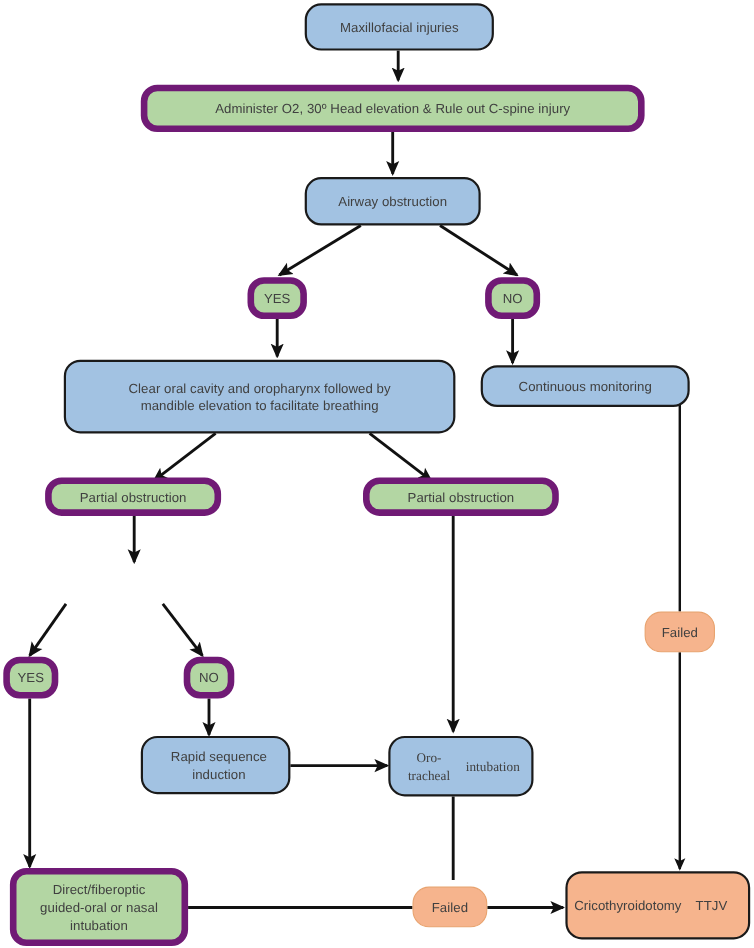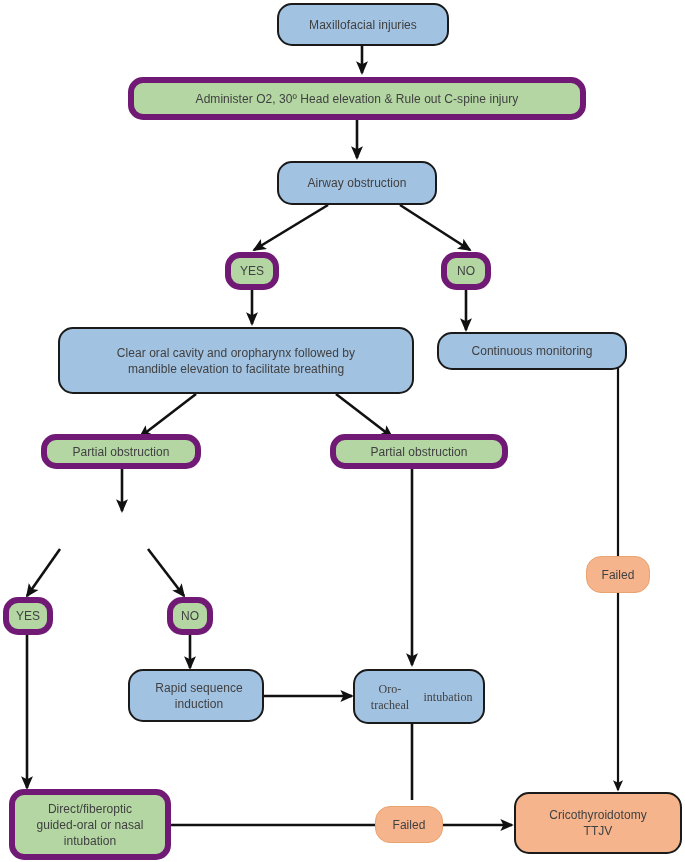--- a/index.html
+++ b/index.html
@@ -179,18 +179,18 @@
   </div>
 
   <div class="node orange-soft" style="left:586px; top:556px; width:64px; height:37px;">
     <span>Failed</span>
   </div>
 
   <div class="node orange-soft" style="left:375px; top:806px; width:68px; height:37px;">
     <span>Failed</span>
   </div>
 
-  <div class="node orange-strong" style="left:514px; top:792px; width:168px; height:62px; flex-direction:column;align-items:center;">
+  <div class="node orange-strong" style="left:514px; top:792px; width:168px; height:62px; flex-direction:row;align-items:center;">
     <span>Cricothyroidotomy</span>
     <span>TTJV</span>
   </div>
 
 </div>
 
 </body></html>

